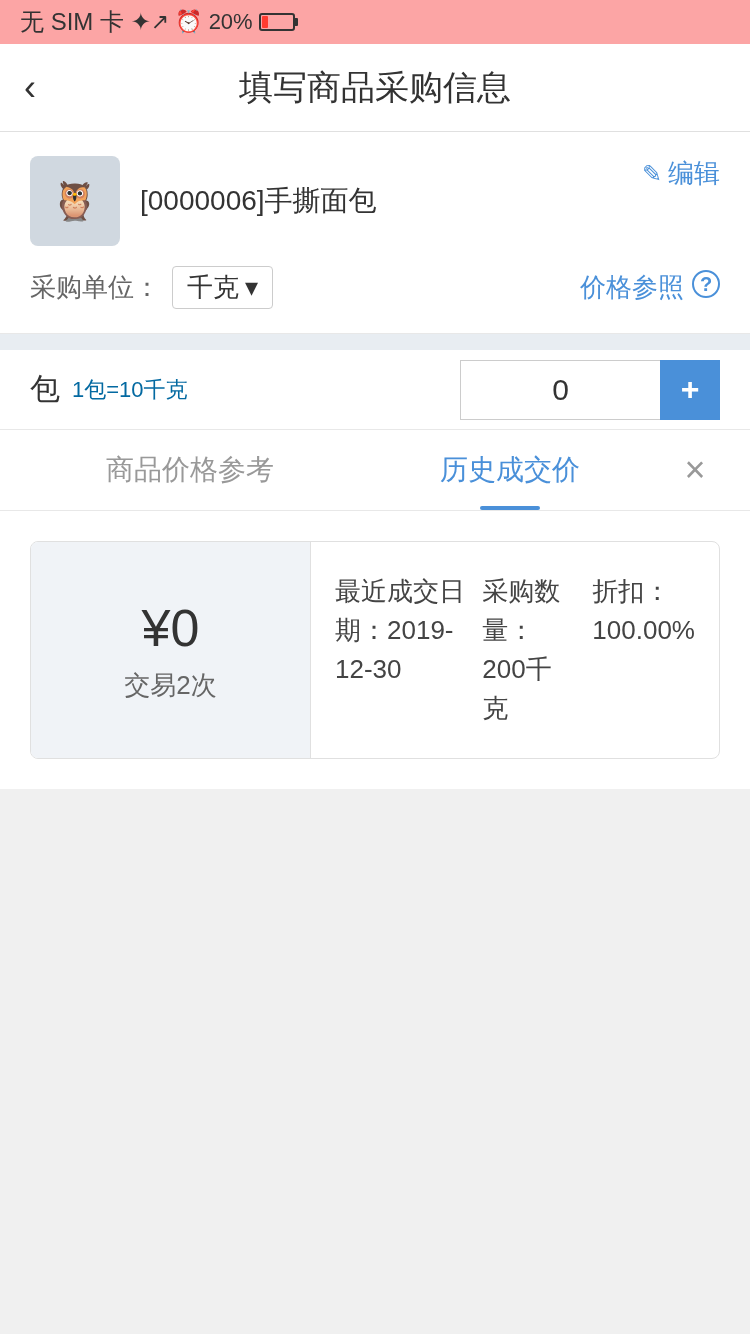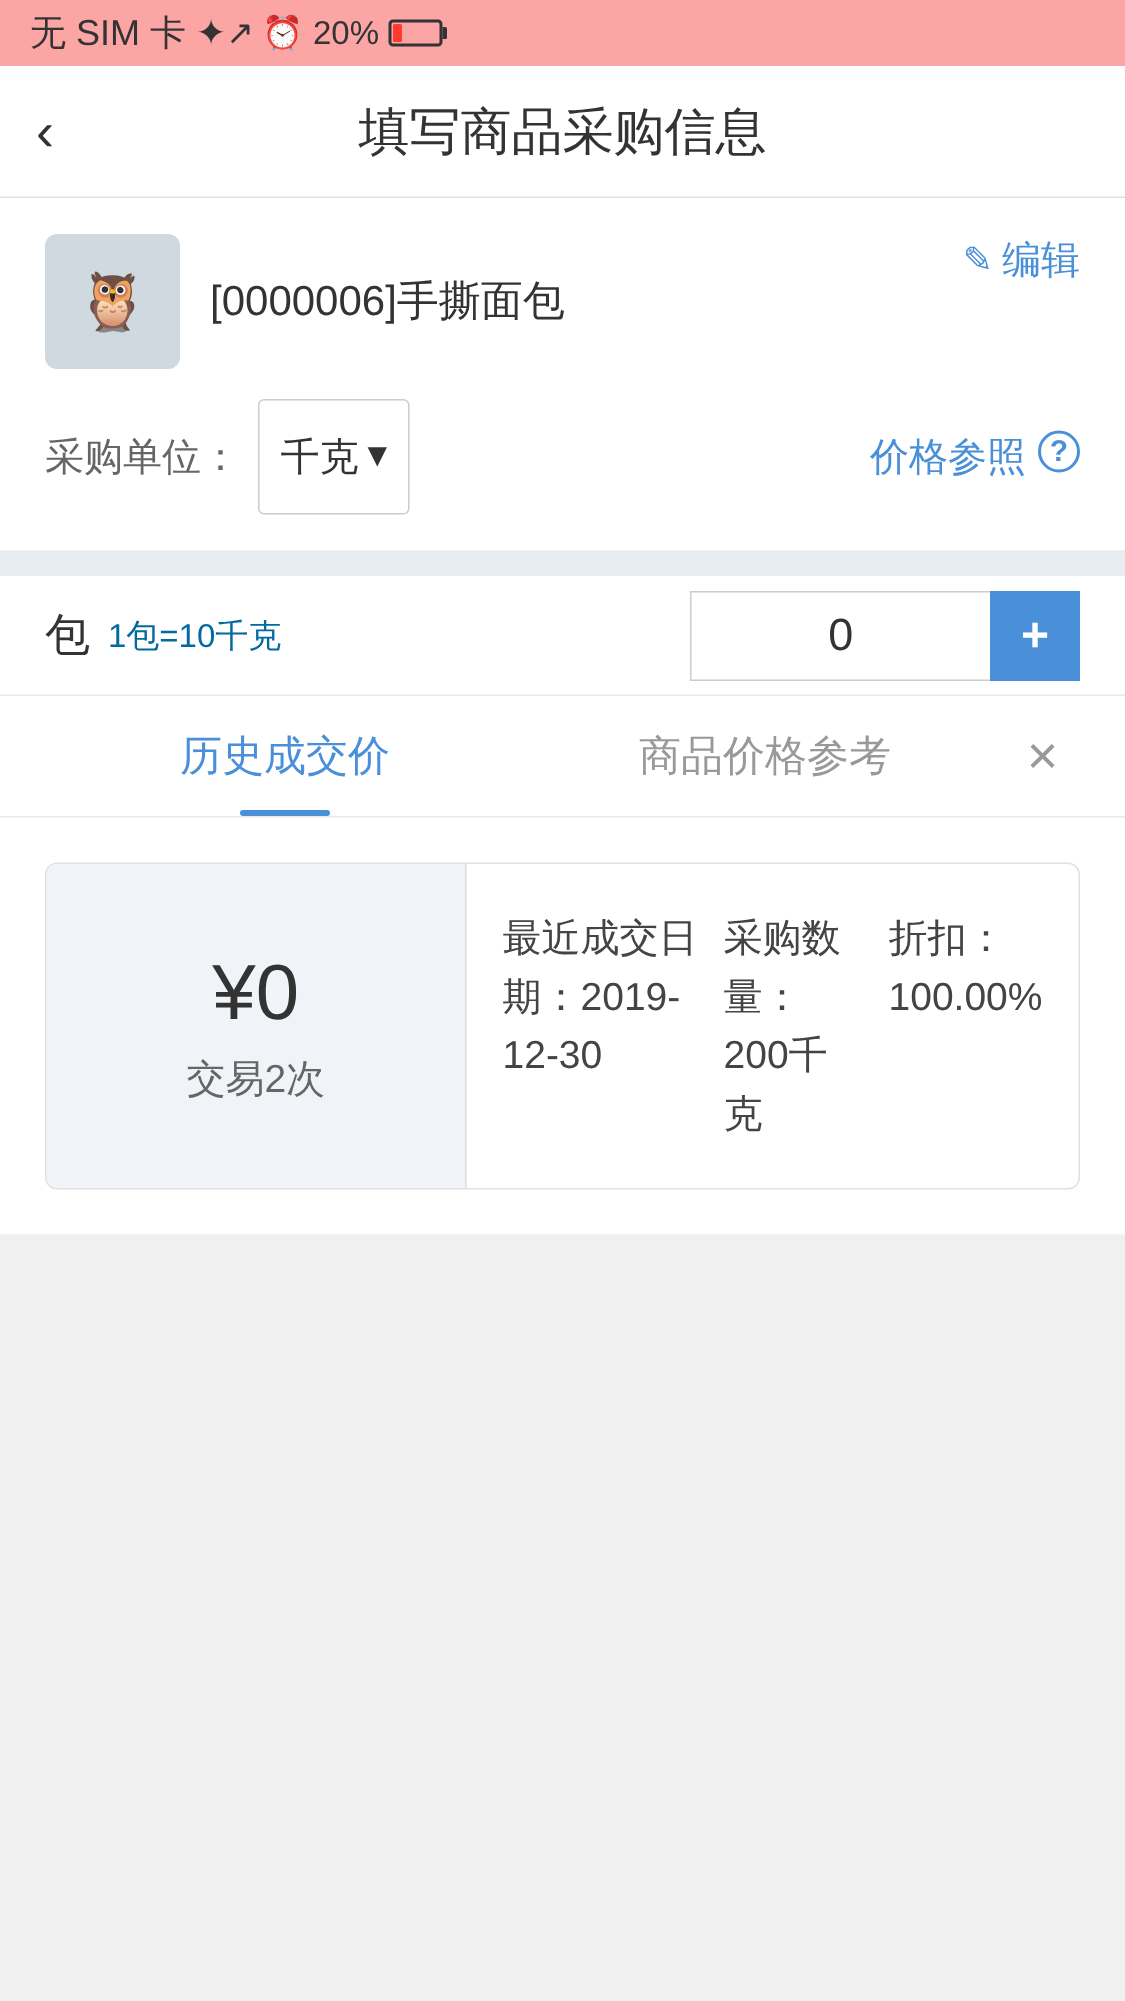--- a/index.html
+++ b/index.html
@@ -152,25 +152,26 @@
     .unit-section {
       display: flex;
       align-items: center;
       gap: 12px;
       font-size: 26px;
       color: #666;
     }
     .unit-selector {
       border: 1px solid #ccc;
       border-radius: 4px;
-      padding: 20px 14px;
-      font-size: 26px;
-      color: #333;
-      background: #fff;
-      display: flex;
+      padding: 3px 14px;
+      font-size: 26px;
+      color: #333;
+      background: #fff;
+      display: flex;
+      align-items: center;
       gap: 6px;
       cursor: pointer;
     }
     .price-ref {
       display: flex;
       align-items: flex-start;
       gap: 8px;
       color: #4a90d9;
       font-size: 26px;
       cursor: pointer;
@@ -406,25 +407,25 @@
     <span class="quantity-note">1包=10千克</span>
   </div>
   <div class="quantity-controls">
     <input class="quantity-input" type="text" value="0" style="">
     <button class="qty-add-btn">+</button>
   </div>
 </div>
 
 <div class="tab-section">
   <div class="tab-bar">
+    <div class="tab-item">
+      <span>商品价格参考</span>
+    </div>
     <div class="tab-item active">
       <span>历史成交价</span>
-    </div>
-    <div class="tab-item">
-      <span>商品价格参考</span>
     </div>
     <div class="tab-close">×</div>
   </div>
 
   <div class="history-content">
     <div class="history-card">
       <div class="history-left">
         <div class="history-price">¥0</div>
         <div class="history-count">交易2次</div>
       </div>

